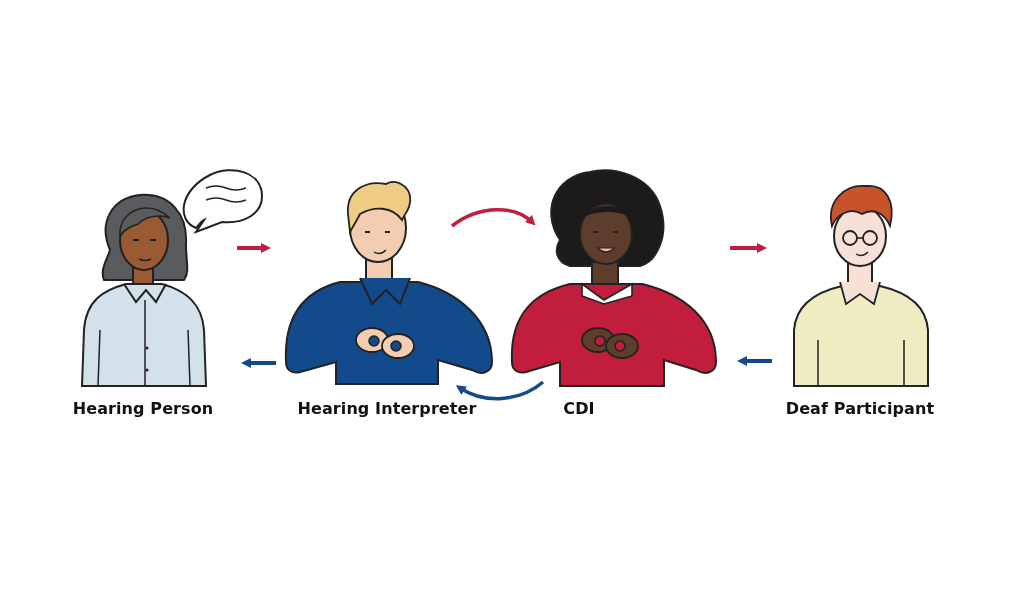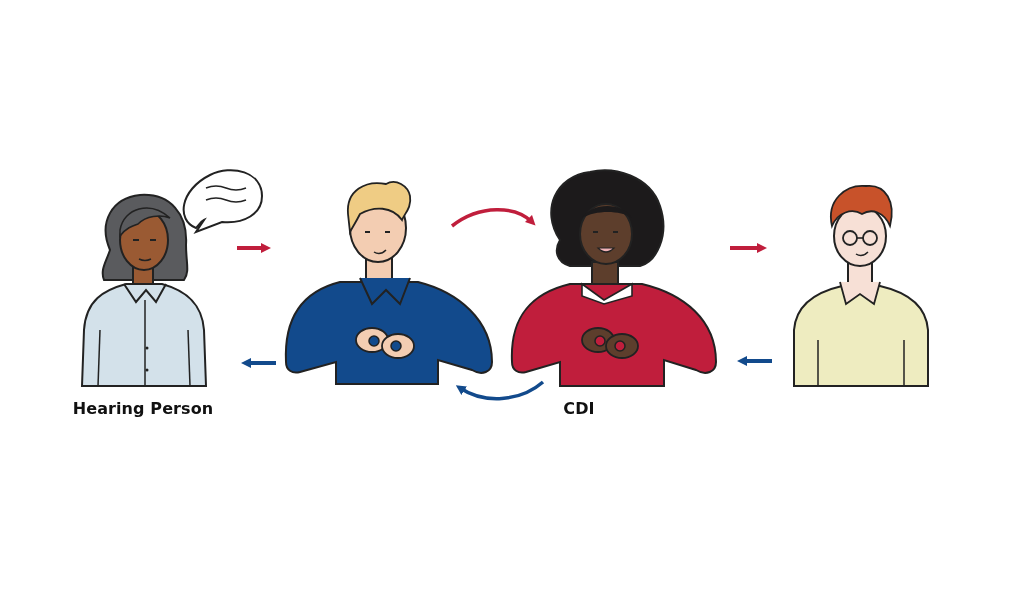--- a/index.html
+++ b/index.html
@@ -108,14 +108,16 @@
       <line x1="730" y1="248" x2="762" y2="248" stroke="#c01e3c" stroke-width="4" marker-end="url(#redHead)"></line>
     </g>
     <g>
       <line x1="276" y1="363" x2="246" y2="363" stroke="#124a8c" stroke-width="4" marker-end="url(#blueHead)"></line>
       <path d="M543,382 C520,402 484,404 460,388" fill="none" stroke="#124a8c" stroke-width="3.5" marker-end="url(#blueHead)"></path>
       <line x1="772" y1="361" x2="742" y2="361" stroke="#124a8c" stroke-width="4" marker-end="url(#blueHead)"></line>
     </g>
   </svg>
 
   <div class="label" style="left:143px;">Hearing Person</div>
+  <div class="label" style="left:387px;">Hearing Interpreter</div>
   <div class="label" style="left:579px;">CDI</div>
+  <div class="label" style="left:860px;">Deaf Participant</div>
 </div>
 
 </body></html>

